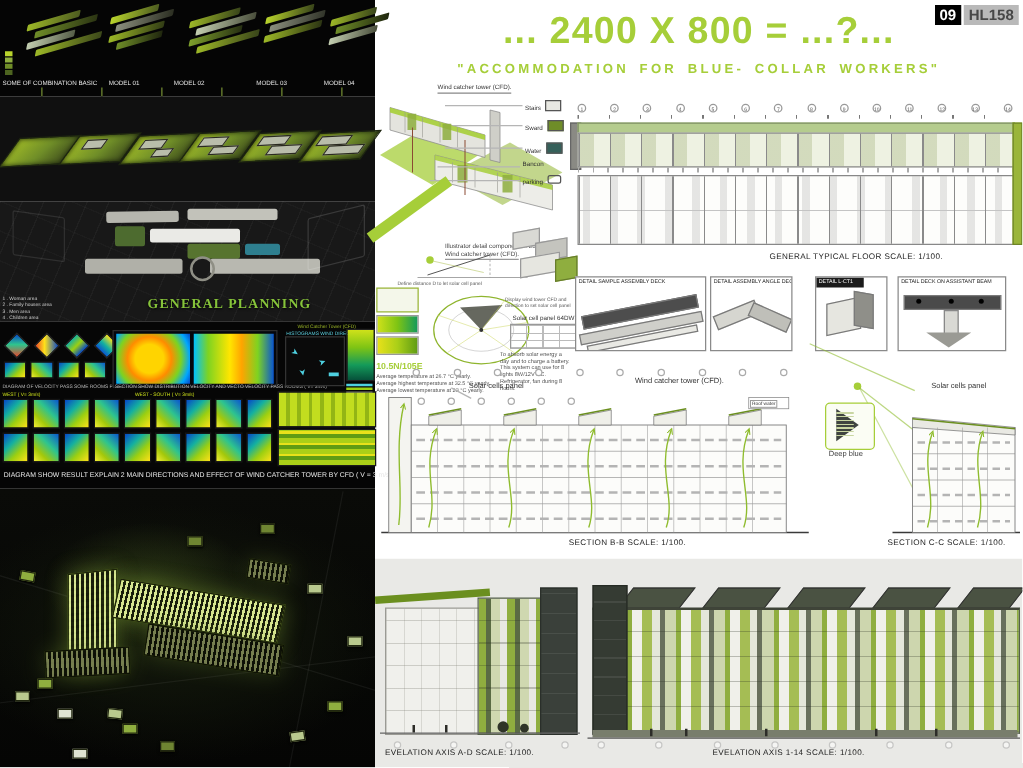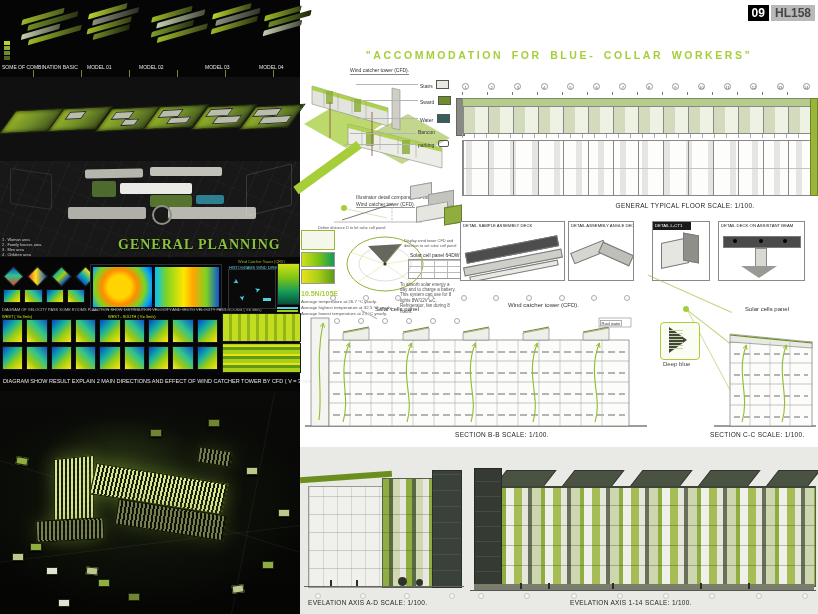--- a/index.html
+++ b/index.html
@@ -166,21 +166,21 @@
     <div class="bldg" style="left:10px;top:10px;width:40px;height:34px;border:1px solid rgba(255,255,255,.1);transform:skewY(8deg)"></div>
 
     <div class="abs" style="left:2px;top:76px;transform:scale(.78);transform-origin:0 0;color:#cfcfcf">
 
     <div style="font-size:5px;line-height:6.4px">1 . Woman area</div>
         <div style="font-size:5px;line-height:6.4px">2 . Family houses area</div>
         <div style="font-size:5px;line-height:6.4px">3 . Men area</div>
         <div style="font-size:5px;line-height:6.4px">4 . Children area</div>
         <div style="font-size:5px;line-height:6.4px">5 . Specialists area</div>
       </div>
-    <div class="abs" style="left:118px;top:76px;font-family:'Liberation Serif',serif;font-weight:bold;font-size:14px;letter-spacing:1px;color:#86c33a;text-shadow:0 1px 2px #000">GENERAL PLANNING</div>
+    <div class="abs" style="left:118px;top:76px;font-family:'Liberation Serif',serif;font-weight:bold;font-size:11px;letter-spacing:1px;color:#86c33a;text-shadow:0 1px 2px #000">GENERAL PLANNING</div>
   </div>
 
   <div class="abs panelD">
     <div class="abs t4" style="left:238px;top:2px;color:#9db827">Wind Catcher Tower (CFD)</div>
 
     <div class="abs" style="left:6px;top:12px;display:flex;gap:9px">
       <div class="dia" style="background:linear-gradient(135deg,#0646c8,#2ec48e 45%,#e8442a)"></div>
       <div class="dia" style="background:linear-gradient(45deg,#e8442a,#ffe11a 40%,#0646c8)"></div>
       <div class="dia" style="background:linear-gradient(90deg,#14b0a0,#9ccf10 50%,#0646c8)"></div>
       <div class="dia" style="background:linear-gradient(180deg,#ffe11a,#14b0a0 55%,#0a55d0)"></div>
@@ -272,20 +272,21 @@
     <div class="cube" style="left:246px;top:76px;background:#b9c98e"></div>
     <div class="cube" style="left:16px;top:66px;background:#8fae3f;transform:rotate(10deg)"></div>
     <div class="cube" style="left:150px;top:38px;background:#6f8532"></div>
     <div class="cube" style="left:278px;top:118px;background:#b9c98e"></div>
   </div>
 
   <div class="abs" style="right:3px;top:3px">
     <span class="badgeN">09</span><span class="badgeC">HL158</span>
   </div>
 
+  <div class="abs acc" style="left:300px;width:518px;top:8px;text-align:center;font-weight:bold;font-size:30px;letter-spacing:1px">... 2400 X 800 = ...?...</div>
   <div class="abs acc" style="left:300px;width:518px;top:49px;text-align:center;font-weight:bold;font-size:10.5px;letter-spacing:2.6px;word-spacing:3px">"ACCOMMODATION FOR BLUE- COLLAR WORKERS"</div>
 
   <div class="abs t5" style="left:350px;top:67px;color:#333;border-bottom:1px solid #888;padding-bottom:1px">Wind catcher tower (CFD).</div>
   <svg class="abs" style="left:300px;top:72px" width="150" height="118" viewBox="0 0 150 118">
     <polygon points="4,52 44,28 86,50 46,76" fill="#a6ce39" opacity="0.75"></polygon>
     <polygon points="58,68 108,42 150,66 102,92" fill="#8fb52e" opacity="0.55"></polygon>
     <polygon points="12,14 88,36 88,54 12,32" fill="#e4e4de" stroke="#8a8a8a" stroke-width="0.6"></polygon>
     <polygon points="12,14 88,36 88,40 12,18" fill="#a6ce39" opacity="0.9"></polygon>
     <polygon points="48,52 142,76 142,96 48,72" fill="#ededE8" stroke="#8a8a8a" stroke-width="0.6"></polygon>
     <polygon points="48,52 142,76 142,80 48,56" fill="#a6ce39" opacity="0.85"></polygon>

